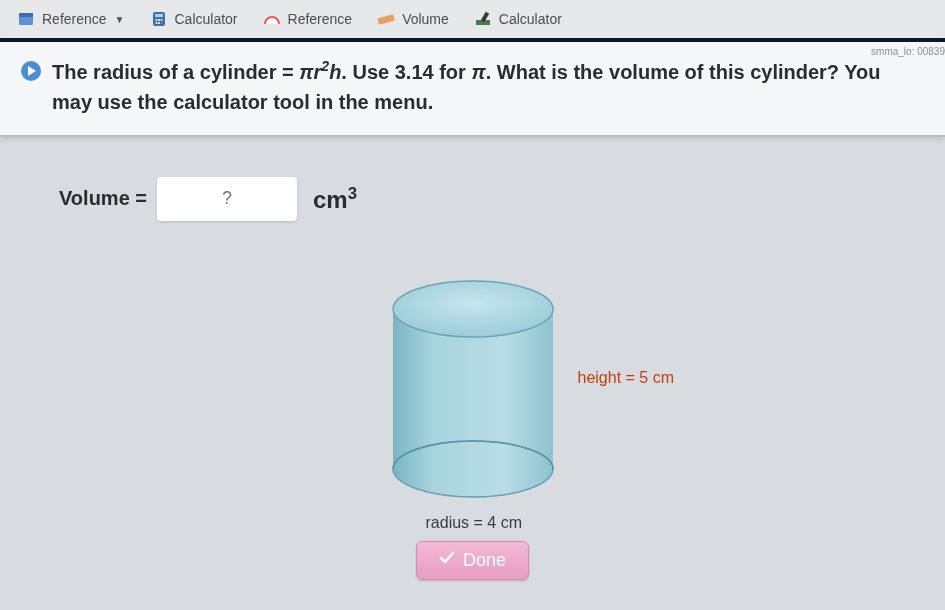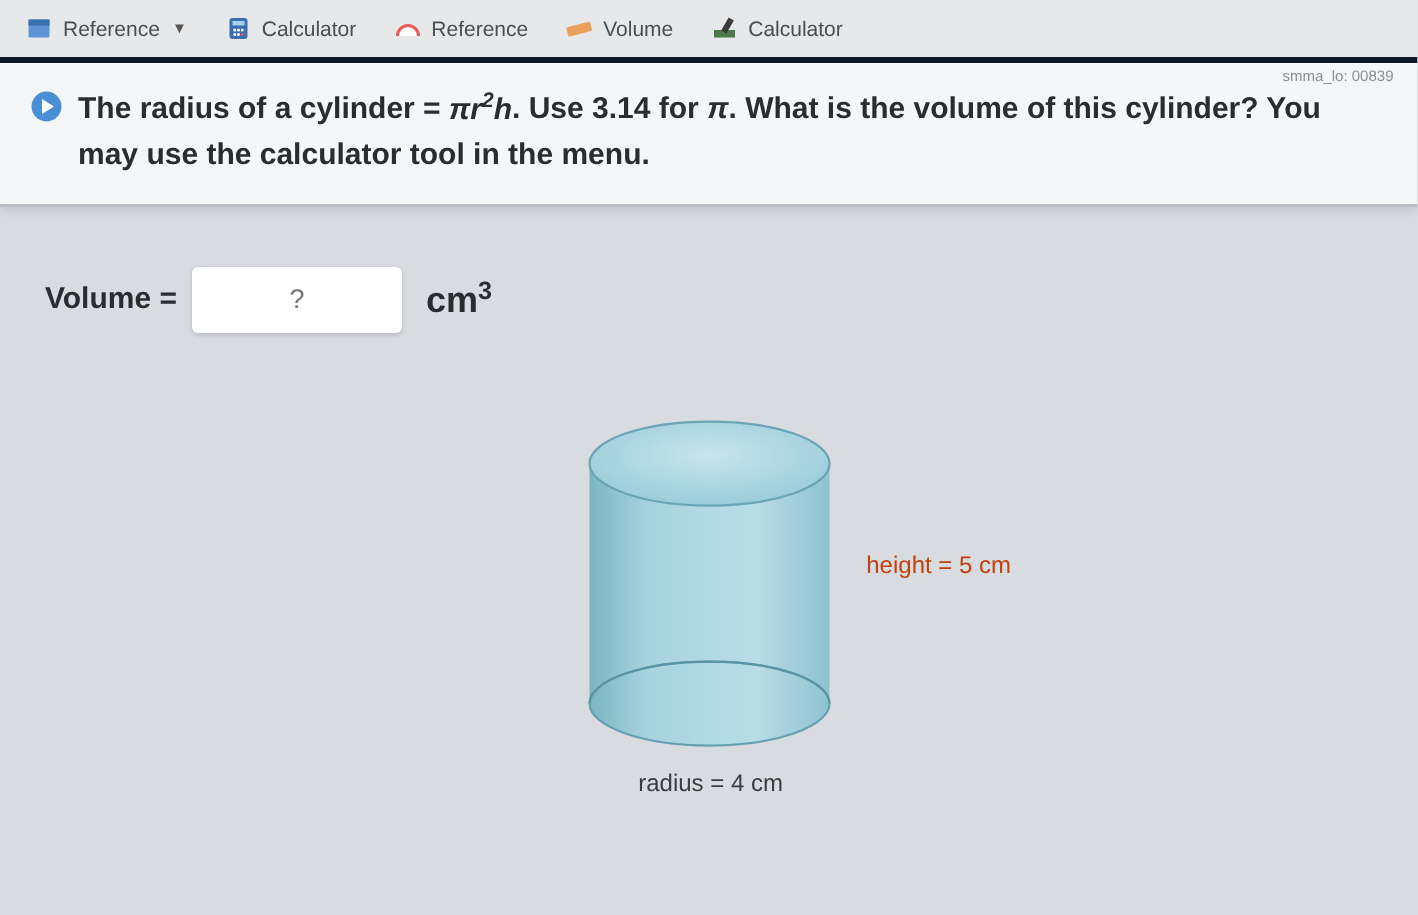--- a/index.html
+++ b/index.html
@@ -43,21 +43,21 @@
     .question-bar {
       background: #f5f6f7;
       padding: 14px 20px 18px 20px;
       position: relative;
       border-bottom: 2px solid #b8bec4;
       box-shadow: 0 2px 6px rgba(0,0,0,0.12);
     }
     .item-id {
       position: absolute;
       top: 4px;
-      right: 16px;
+      right: 0;
       font-size: 10px;
       color: #8a8e92;
     }
     .question-row {
       display: flex;
       align-items: flex-start;
       gap: 10px;
     }
     .play-icon {
       flex-shrink: 0;
@@ -76,20 +76,21 @@
     .volume-row {
       display: flex;
       align-items: center;
       gap: 10px;
       margin-bottom: 20px;
     }
     .volume-label {
       font-size: 20px;
       font-weight: bold;
       color: #2a2d30;
+      margin-left: 29px;
     }
     .volume-input {
       width: 140px;
       height: 44px;
       background: #fff;
       border: none;
       border-radius: 4px;
       text-align: center;
       font-size: 18px;
       color: #888;
@@ -246,13 +247,23 @@
         <ellipse cx="95" cy="195" rx="80" ry="28" fill="url(#cylGrad)" stroke="#6ba5b5" stroke-width="1"></ellipse>
         <ellipse cx="95" cy="195" rx="80" ry="28" fill="none" stroke="#5a9aac" stroke-width="1.5" stroke-dasharray="0" opacity="0.6"></ellipse>
         <path d="M15 195 A80 28 0 0 1 175 195" fill="none" stroke="#5a94a4" stroke-width="1.5"></path>
         <ellipse cx="95" cy="35" rx="80" ry="28" fill="url(#topGrad)" stroke="#6ba5b5" stroke-width="1.5"></ellipse>
       </svg>
       <div class="height-label">height = 5 cm</div>
       <div class="radius-label">radius = 4 cm</div>
     </div>
   </div>
 
+  <div class="done-wrap">
+    <button class="done-btn">
+      <span>
+        <svg width="16" height="16" viewBox="0 0 16 16">
+            <path d="M2 8 L6 12 L14 3" stroke="#fff" stroke-width="2.5" fill="none" stroke-linecap="round" stroke-linejoin="round"></path>
+          </svg>
+      </span>
+      <span>Done</span>
+    </button>
+  </div>
 </div>
 
 </body></html>

